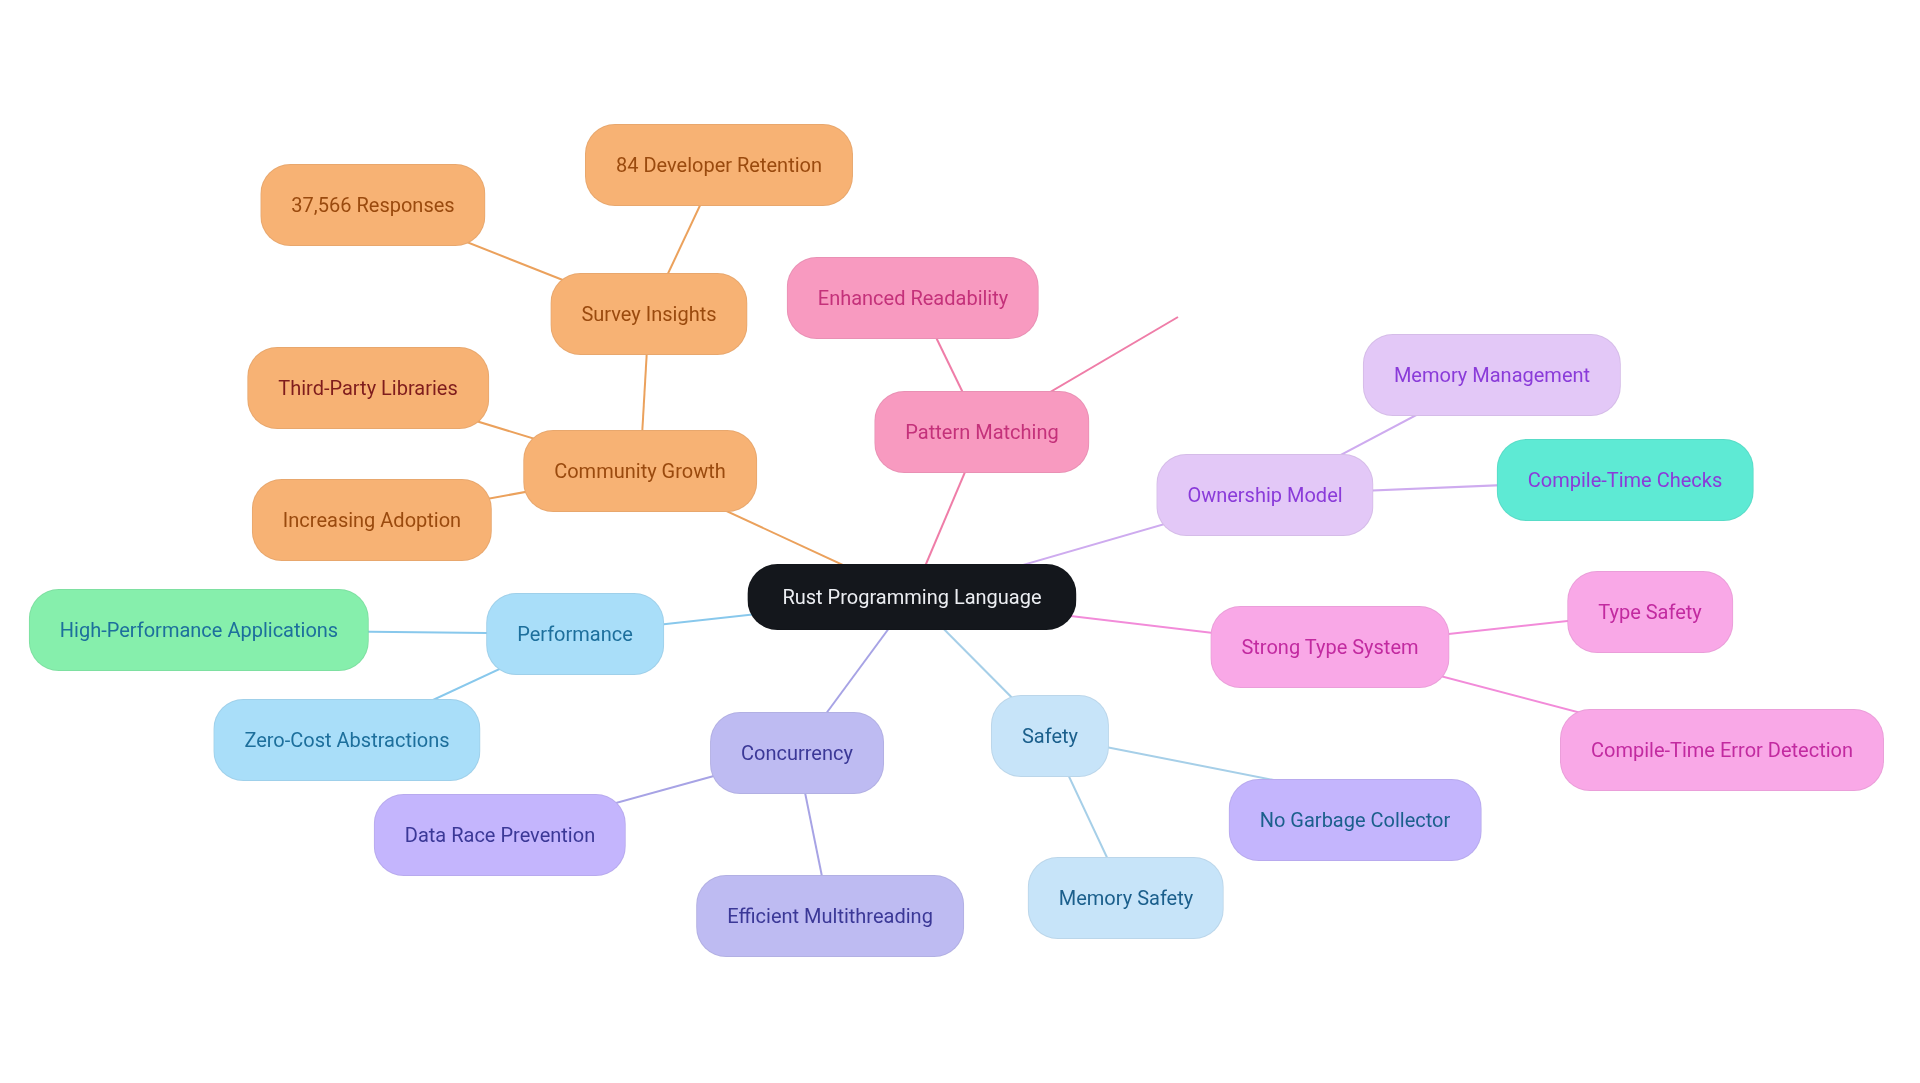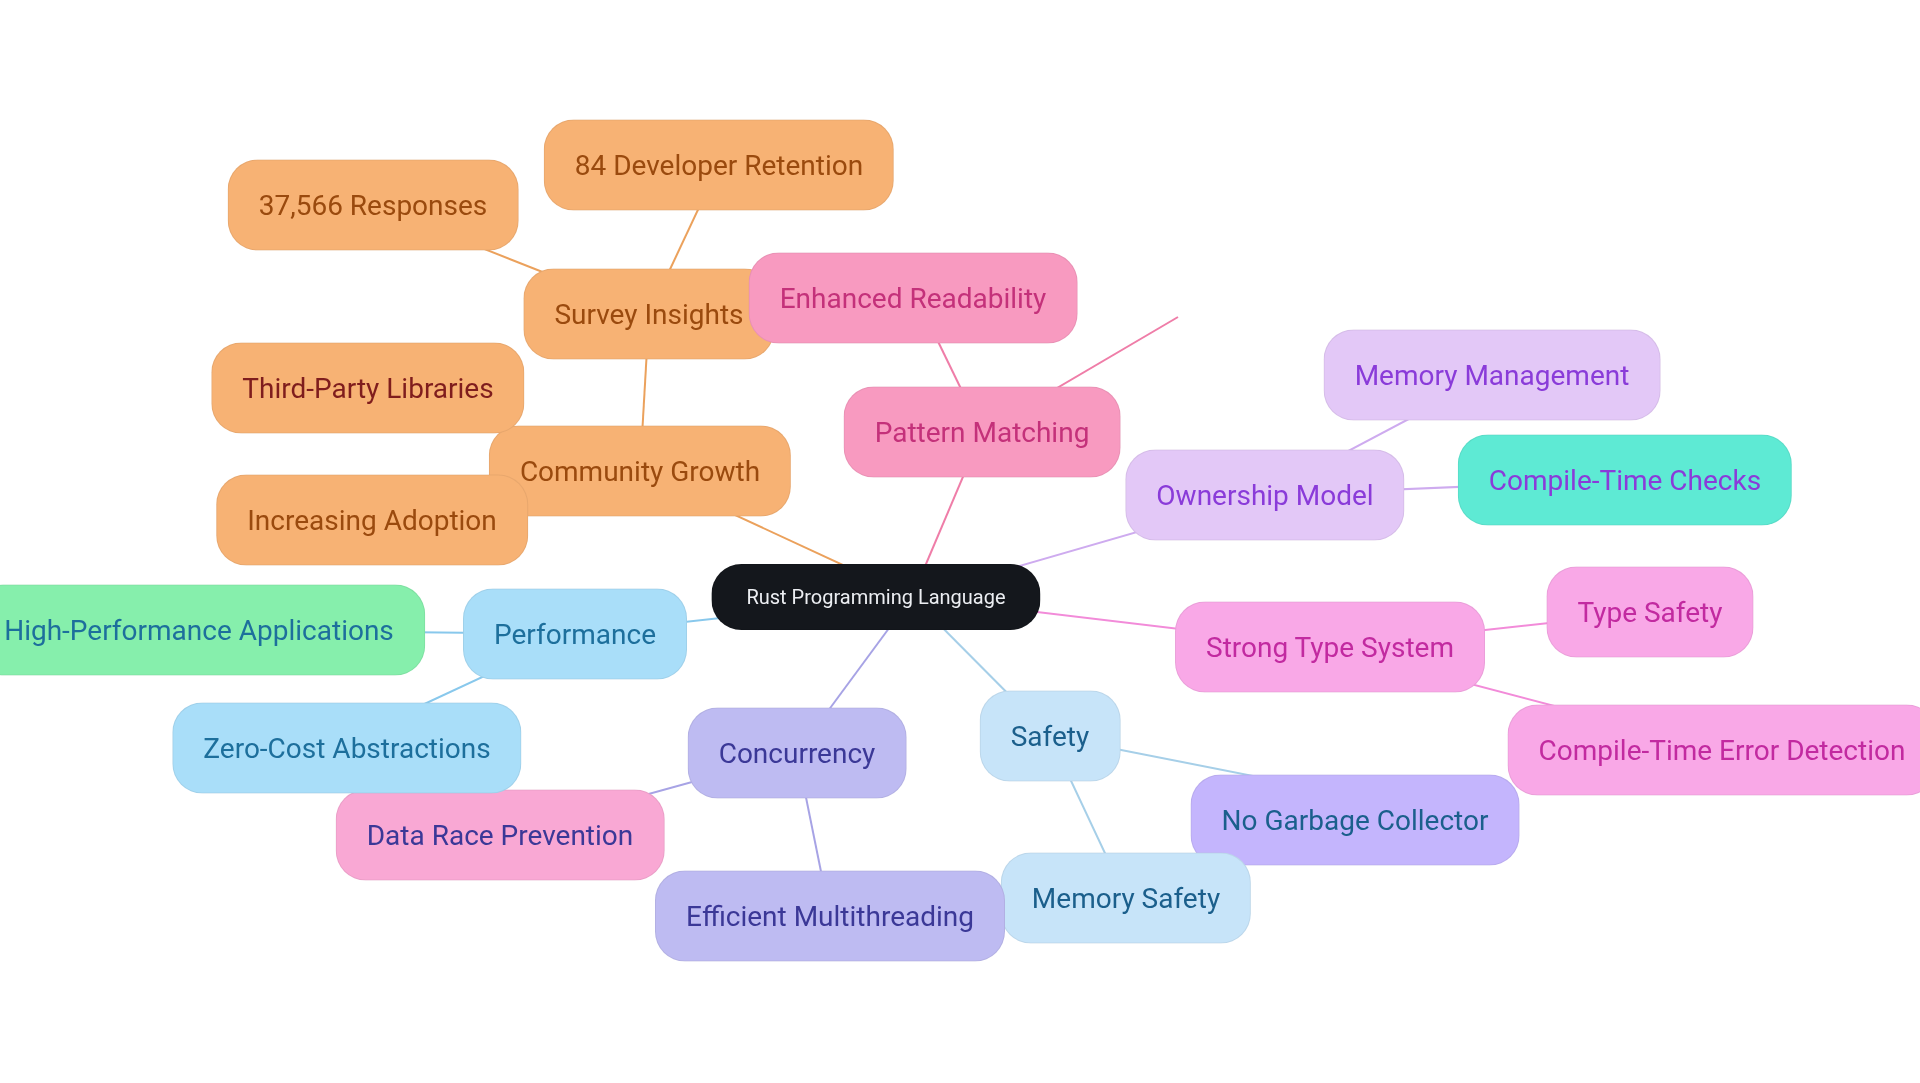--- a/index.html
+++ b/index.html
@@ -21,21 +21,21 @@
     position: absolute;
     top: 0; left: 0;
     width: 1920px;
     height: 1083px;
     pointer-events: none;
   }
   .node {
     position: absolute;
     padding: 28px 30px;
     border-radius: 30px;
-    font-size: 28px;
+    font-size: 20px;
     white-space: nowrap;
     transform: translate(-50%, -50%);
     border: 1px solid rgba(0,0,0,0.06);
     box-sizing: border-box;
     text-align: center;
   }
   .center-node {
     background: #14171c;
     color: #eceef2;
     font-size: 20px;
@@ -67,36 +67,36 @@
       <line x1="640" y1="471" x2="368" y2="388" stroke="#eba15c"></line>
       <line x1="640" y1="471" x2="372" y2="520" stroke="#eba15c"></line>
       <line x1="640" y1="471" x2="649" y2="314" stroke="#eba15c"></line>
       <line x1="649" y1="314" x2="373" y2="205" stroke="#eba15c"></line>
       <line x1="649" y1="314" x2="719" y2="165" stroke="#eba15c"></line>
       <line x1="912" y1="597" x2="982" y2="432" stroke="#ef7da8"></line>
       <line x1="982" y1="432" x2="913" y2="290" stroke="#ef7da8"></line>
       <line x1="982" y1="432" x2="1178" y2="317" stroke="#ef7da8"></line>
     </svg>
 
-<div class="node center-node" style="left: 876px; top: 597px; text-align: center;">Rust Programming Language</div>
+<div class="node center-node" style="left: 912px; top: 597px; text-align: center;">Rust Programming Language</div>
     <div class="node" style="left: 1265px; top: 495px; background: rgb(227, 200, 247); color: rgb(138, 59, 217);">Ownership Model</div>
     <div class="node" style="left: 1492px; top: 375px; background: rgb(227, 200, 247); color: rgb(138, 59, 217); text-align: center;">Memory Management</div>
     <div class="node" style="left: 1625px; top: 480px; background: #5eead4; color: rgb(138, 59, 217);">Compile-Time Checks</div>
     <div class="node" style="left: 1330px; top: 647px; background: rgb(249, 168, 231); color: rgb(194, 42, 160);">Strong Type System</div>
     <div class="node" style="left: 1650px; top: 612px; background: rgb(249, 168, 231); color: rgb(194, 42, 160);">Type Safety</div>
     <div class="node" style="left: 1722px; top: 750px; background: rgb(249, 168, 231); color: rgb(194, 42, 160);">Compile-Time Error Detection</div>
     <div class="node" style="left: 1050px; top: 736px; background: rgb(199, 228, 249); color: rgb(27, 95, 140);">Safety</div>
     <div class="node" style="left: 1355px; top: 820px; background: #c4b5fd; color: rgb(27, 95, 140);">No Garbage Collector</div>
     <div class="node" style="left: 1126px; top: 898px; background: rgb(199, 228, 249); color: rgb(27, 95, 140);">Memory Safety</div>
     <div class="node" style="left: 797px; top: 753px; background: rgb(190, 187, 242); color: rgb(59, 56, 151);">Concurrency</div>
     <div class="node" style="left: 830px; top: 916px; background: rgb(190, 187, 242); color: rgb(59, 56, 151);">Efficient Multithreading</div>
-    <div class="node" style="left: 500px; top: 835px; background: #f9a8d4; color: rgb(59, 56, 151);">Data Race Prevention</div>
+    <div class="node" style="left: 500px; top: 835px; background: #c4b5fd; color: rgb(59, 56, 151);">Data Race Prevention</div>
     <div class="node" style="left: 575px; top: 634px; background: rgb(169, 222, 249); color: rgb(29, 111, 156);">Performance</div>
     <div class="node" style="left: 199px; top: 630px; background: #86efac; color: rgb(29, 111, 156);">High-Performance Applications</div>
-    <div class="node" style="left: 347px; top: 740px; background: rgb(169, 222, 249); color: rgb(29, 111, 156); margin-top: 8px;">Zero-Cost Abstractions</div>
+    <div class="node" style="left: 347px; top: 740px; background: rgb(169, 222, 249); color: rgb(29, 111, 156);">Zero-Cost Abstractions</div>
     <div class="node" style="left: 640px; top: 471px; background: rgb(247, 178, 116); color: rgb(154, 74, 14);">Community Growth</div>
     <div class="node" style="left: 368px; top: 388px; background: rgb(247, 178, 116); color: #7f1d1d;">Third-Party Libraries</div>
     <div class="node" style="left: 372px; top: 520px; background: rgb(247, 178, 116); color: rgb(154, 74, 14);">Increasing Adoption</div>
     <div class="node" style="left: 649px; top: 314px; background: rgb(247, 178, 116); color: rgb(154, 74, 14);">Survey Insights</div>
     <div class="node" style="left: 373px; top: 205px; background: rgb(247, 178, 116); color: rgb(154, 74, 14);">37,566 Responses</div>
     <div class="node" style="left: 719px; top: 165px; background: rgb(247, 178, 116); color: rgb(154, 74, 14);">84 Developer Retention</div>
     <div class="node" style="left: 982px; top: 432px; background: rgb(248, 154, 192); color: rgb(196, 49, 122);">Pattern Matching</div>
     <div class="node" style="left: 913px; top: 290px; background: rgb(248, 154, 192); color: rgb(196, 49, 122); margin-top: 8px;">Enhanced Readability</div>
   </div>
 

